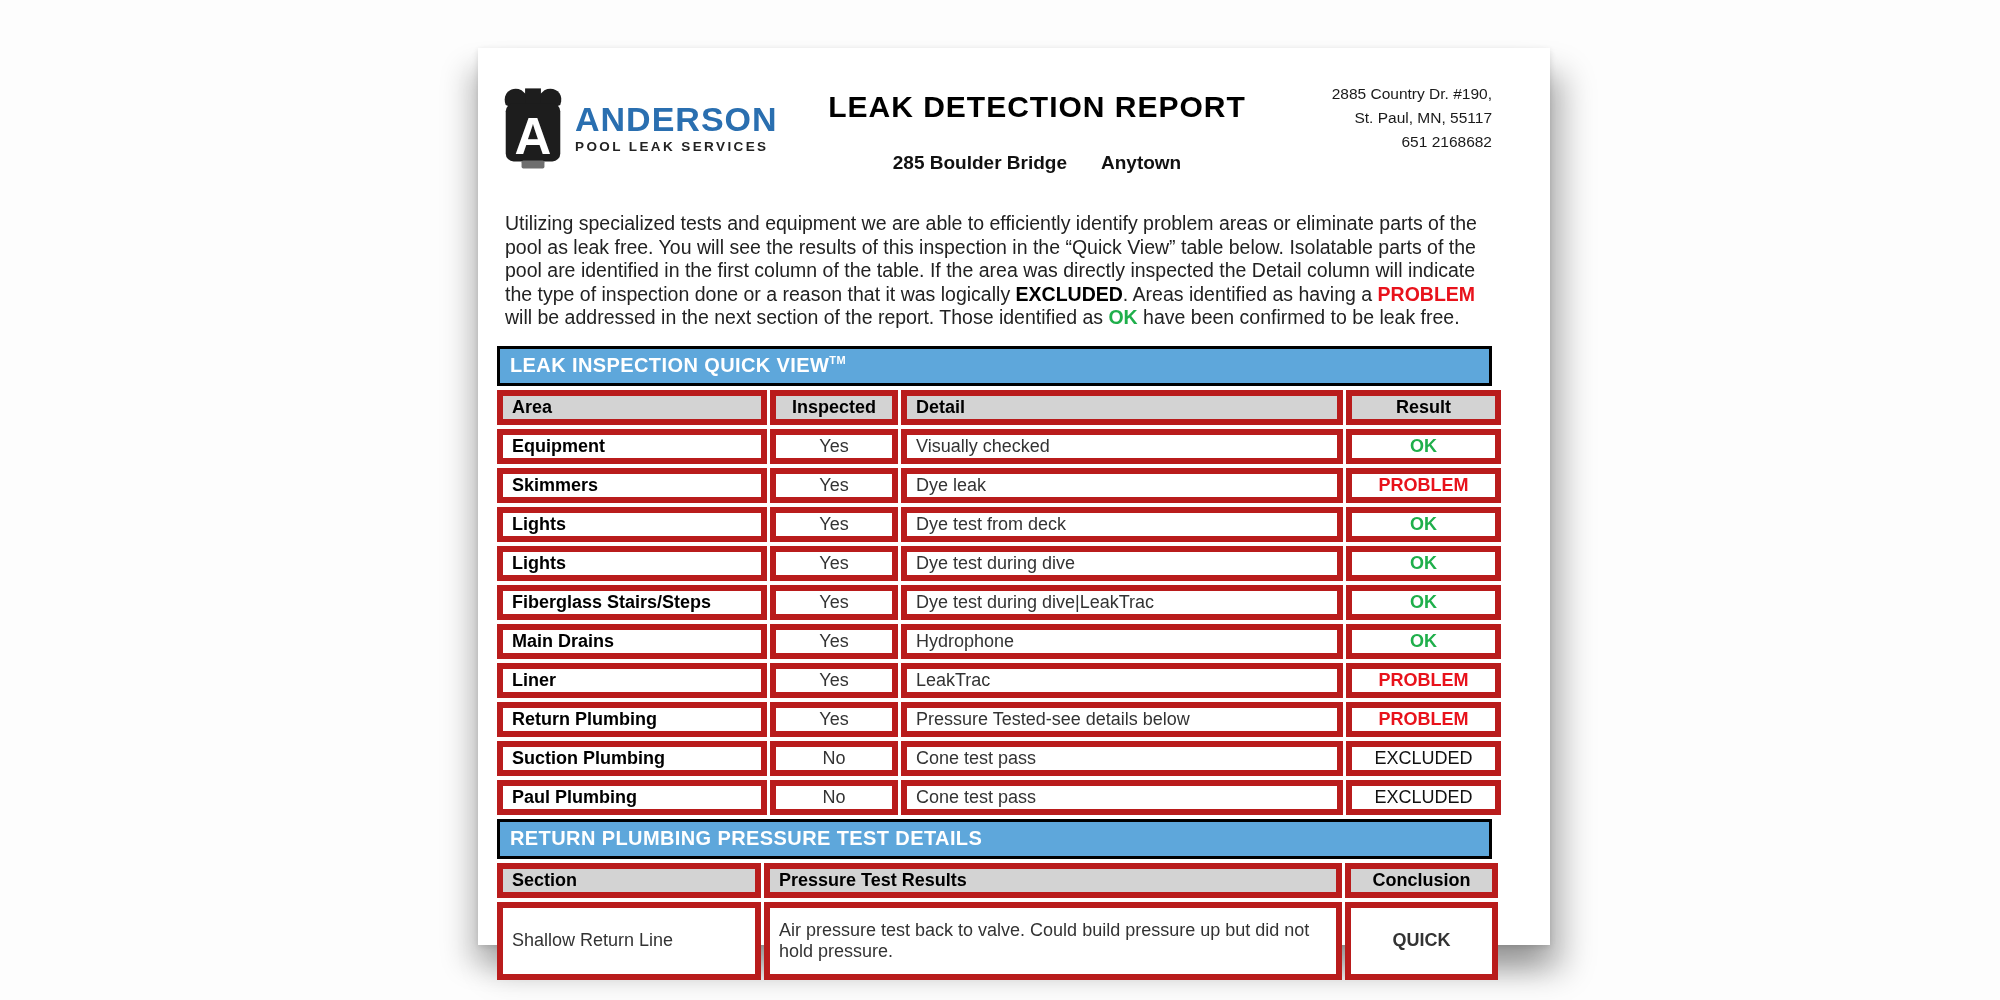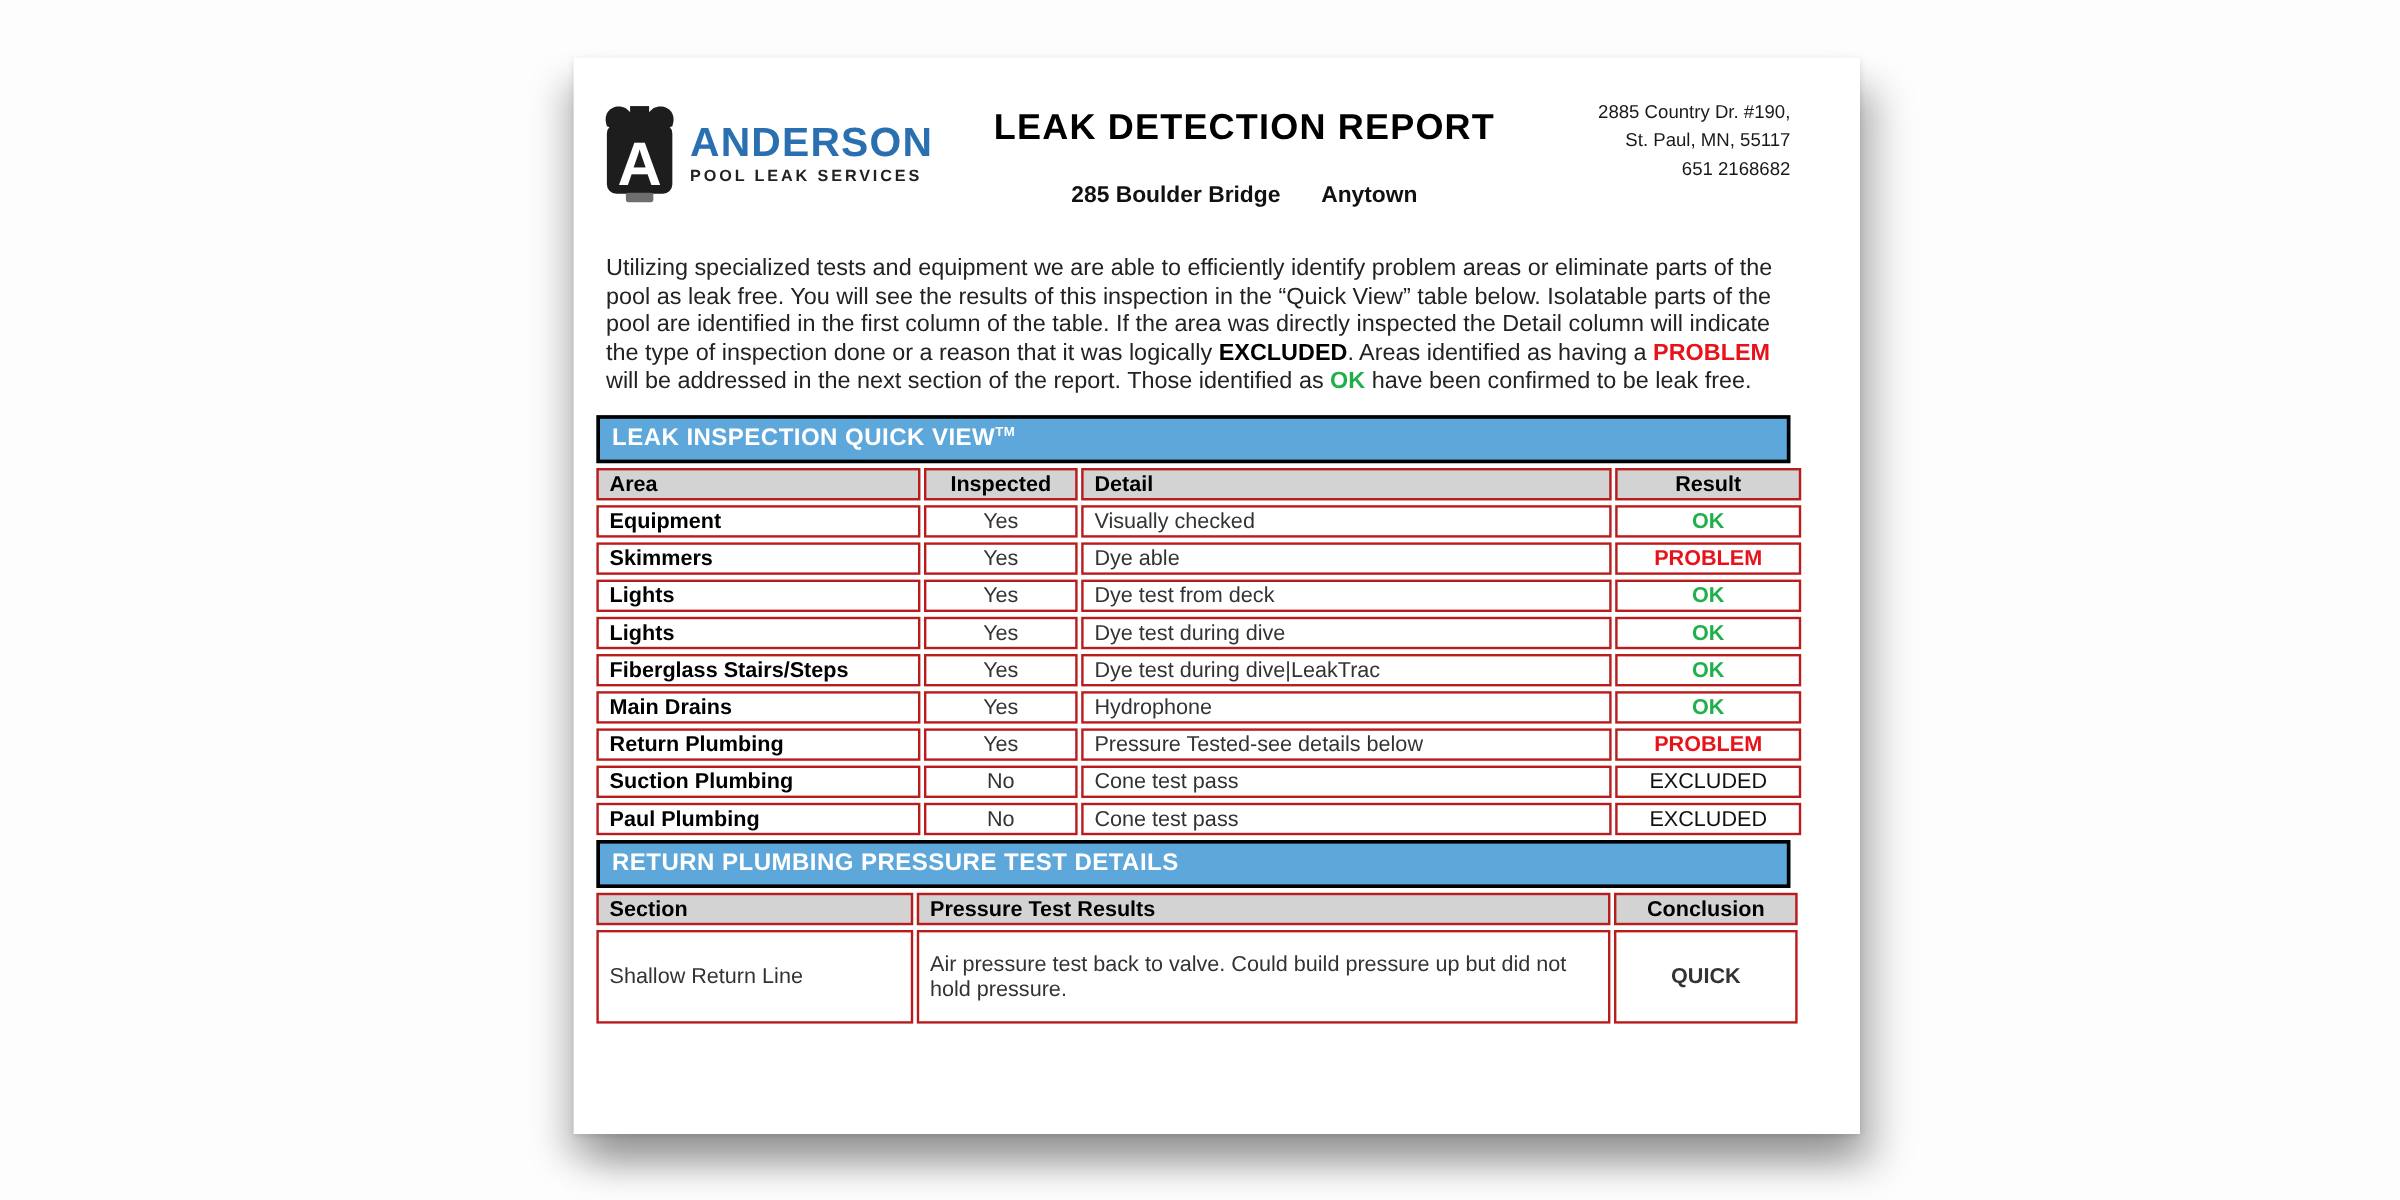--- a/index.html
+++ b/index.html
@@ -34,21 +34,21 @@
   .bar.dark  { background:#1457a5; margin-top:6px; }
   .bar.light { background:#5ea7db; }
   .bar sup { font-size:11px; vertical-align:super; }
   
   .intro { font-size:19.5px; line-height:1.21; color:#222; margin:10px 0 16px 8px; width:975px; }
   .intro .w-excluded { font-weight:bold; color:#000; }
   .intro .w-problem  { font-weight:bold; color:#e8121b; }
   .intro .w-ok       { font-weight:bold; color:#1faf4b; }
   
   table { border-collapse:separate; border-spacing:3px 4px; table-layout:fixed; width:995px; margin-left:-3px; }
-  td, th { border:2px solid #b91c1c; background:#fff; font-size:18px; padding:1px 9px; height:27px; overflow:hidden; white-space:nowrap; }
+  td, th { border:6px solid #b91c1c; background:#fff; font-size:18px; padding:1px 9px; height:27px; overflow:hidden; white-space:nowrap; }
   th { background:#d3d3d3; font-weight:bold; text-align:left; color:#000; }
   td.c, th.c { text-align:center; }
   td.area { font-weight:bold; color:#000; }
   td.plain { color:#333; }
   td.res { font-weight:bold; text-align:center; }
   td.res.ok       { color:#1faf4b; }
   td.res.problem  { color:#e8121b; }
   td.res.excluded { color:#111; font-weight:normal; }
   
   table.pt td { white-space:normal; }
@@ -110,21 +110,21 @@
         <tbody>
           <tr>
             <td class="area">Equipment</td>
             <td class="plain c">Yes</td>
             <td class="plain">Visually checked</td>
             <td class="res ok">OK</td>
           </tr>
           <tr>
             <td class="area">Skimmers</td>
             <td class="plain c">Yes</td>
-            <td class="plain">Dye able</td>
+            <td class="plain">Dye leak</td>
             <td class="res problem">PROBLEM</td>
           </tr>
           <tr>
             <td class="area">Lights</td>
             <td class="plain c">Yes</td>
             <td class="plain">Dye test from deck</td>
             <td class="res ok">OK</td>
           </tr>
           <tr>
             <td class="area">Lights</td>
@@ -136,20 +136,26 @@
             <td class="area">Fiberglass Stairs/Steps</td>
             <td class="plain c">Yes</td>
             <td class="plain">Dye test during dive|LeakTrac</td>
             <td class="res ok">OK</td>
           </tr>
           <tr>
             <td class="area">Main Drains</td>
             <td class="plain c">Yes</td>
             <td class="plain">Hydrophone</td>
             <td class="res ok">OK</td>
+          </tr>
+          <tr>
+            <td class="area">Liner</td>
+            <td class="plain c">Yes</td>
+            <td class="plain">LeakTrac</td>
+            <td class="res problem">PROBLEM</td>
           </tr>
           <tr>
             <td class="area">Return Plumbing</td>
             <td class="plain c">Yes</td>
             <td class="plain">Pressure Tested-see details below</td>
             <td class="res problem">PROBLEM</td>
           </tr>
           <tr>
             <td class="area">Suction Plumbing</td>
             <td class="plain c">No</td>

